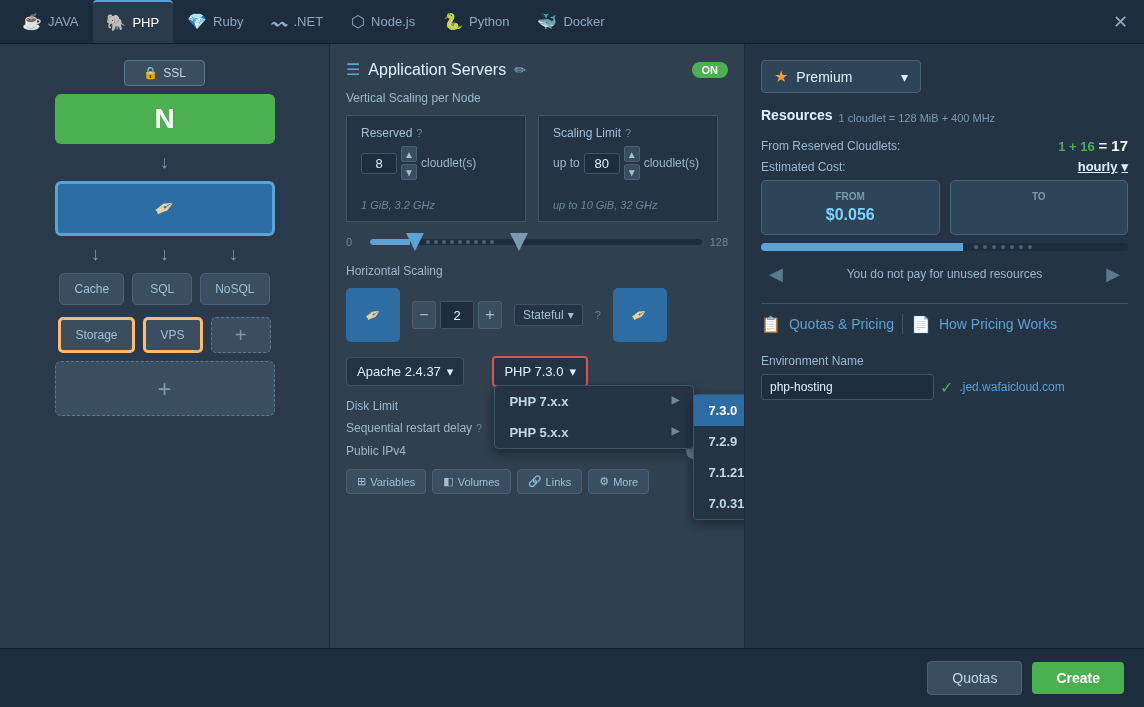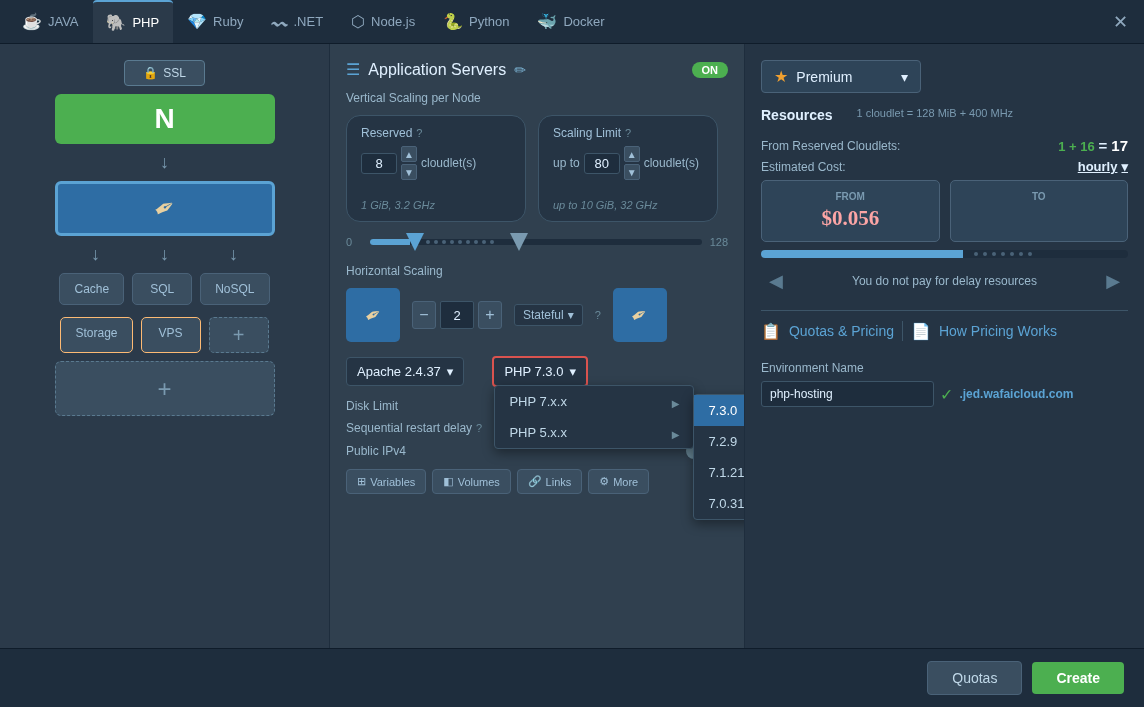--- a/index.html
+++ b/index.html
@@ -161,21 +161,21 @@
     }
 
     .storage-row {
       display: flex;
       gap: 8px;
       margin-top: 4px;
     }
 
     .storage-btn {
       background: #3a4e60;
-      border: 1px solid #fdba74;
+      border: 3px solid #fdba74;
       border-radius: 5px;
       color: #a0c0d8;
       padding: 8px 14px;
       font-size: 12px;
       cursor: pointer;
       min-width: 60px;
       text-align: center;
     }
 
     .add-btn-circle {
@@ -257,21 +257,21 @@
 
     .scaling-boxes {
       display: flex;
       gap: 12px;
       margin-bottom: 14px;
     }
 
     .scaling-box {
       background: #253444;
       border: 1px solid #3d5568;
-      border-radius: 14px;
+      border-radius: 1px;
       padding: 10px 14px;
       min-width: 180px;
     }
 
     .scaling-box-title {
       color: #a0c0d8;
       font-size: 12px;
       margin-bottom: 6px;
       display: flex;
       align-items: center;
@@ -528,27 +528,28 @@
       background: #253444;
       border: 1px solid #3d5568;
       border-radius: 4px;
       z-index: 100;
       min-width: 200px;
       box-shadow: 0 4px 12px rgba(0,0,0,0.4);
     }
 
     .php-menu-item {
       display: flex;
-      align-items: flex-end;
+      align-items: flex-start;
       justify-content: space-between;
       padding: 8px 14px;
       color: #c0d8e8;
       font-size: 13px;
       cursor: pointer;
       position: relative;
+      font-weight: bold;
     }
 
     .php-submenu {
       position: absolute;
       left: 100%;
       top: 8px;
       background: #253444;
       border: 1px solid #3d5568;
       border-radius: 4px;
       min-width: 100px;
@@ -728,24 +729,23 @@
     }
 
     .cost-box-label {
       color: #7a9ab0;
       font-size: 10px;
       font-weight: 600;
       margin-bottom: 4px;
     }
 
     .cost-box-value {
-      color: #fca5a5;
-      font-size: 21px;
+      color: #7dd3fc;
+      font-size: 16px;
       font-weight: 700;
-      font-family: Liberation Serif, serif;
     }
 
     
     .progress-bar-container {
       margin-bottom: 8px;
     }
 
     .progress-bar-track {
       height: 8px;
       background: #1e2d3d;
@@ -845,21 +845,20 @@
     }
 
     .check-icon {
       color: #4caf50;
       font-size: 16px;
     }
 
     .domain-suffix {
       color: #5ba3d4;
       font-size: 12px;
-      font-weight: bold;
     }
 
     
     .bottom-bar {
       display: flex;
       align-items: center;
       justify-content: flex-end;
       gap: 10px;
       background: #1e2d3d;
       padding: 12px 20px;
@@ -1134,21 +1133,21 @@
     <div class="right-panel">
       <div class="right-top">
         <div class="premium-dropdown">
           <span class="premium-star">★</span>
           <span>Premium</span>
           <span style="margin-left:auto;">▾</span>
         </div>
       </div>
 
       <div class="resources-section">
-        <div style="display:flex; align-items:flex-start; gap:20px; margin-bottom:8px;">
+        <div style="display:flex; align-items:center; gap:2px; margin-bottom:8px;">
           <span class="resources-title">Resources</span>
           <span class="resources-subtitle">1 cloudlet = 128 MiB + 400 MHz</span>
         </div>
 
         <div class="resource-row">
           <span class="resource-label">From Reserved Cloudlets:</span>
           <span class="resource-value">
             <span style="color:#4caf50;">1</span>
             <span style="color:#4caf50;">+</span>
             <span style="color:#4caf50;">16</span>
@@ -1186,21 +1185,21 @@
               <span class="progress-dot"></span>
               <span class="progress-dot"></span>
               <span class="progress-dot"></span>
               <span class="progress-dot"></span>
             </div>
           </div>
         </div>
 
         <div class="nav-arrows">
           <span class="nav-arrow">◀</span>
-          <span class="unused-text">You do not pay for delay resources</span>
+          <span class="unused-text">You do not pay for unused resources</span>
           <span class="nav-arrow">▶</span>
         </div>
       </div>
 
       <div class="links-row">
         <span>📋</span>
         <a class="link-item">Quotas &amp; Pricing</a>
         <span class="divider-line"></span>
         <span>📄</span>
         <a class="link-item">How Pricing Works</a>

